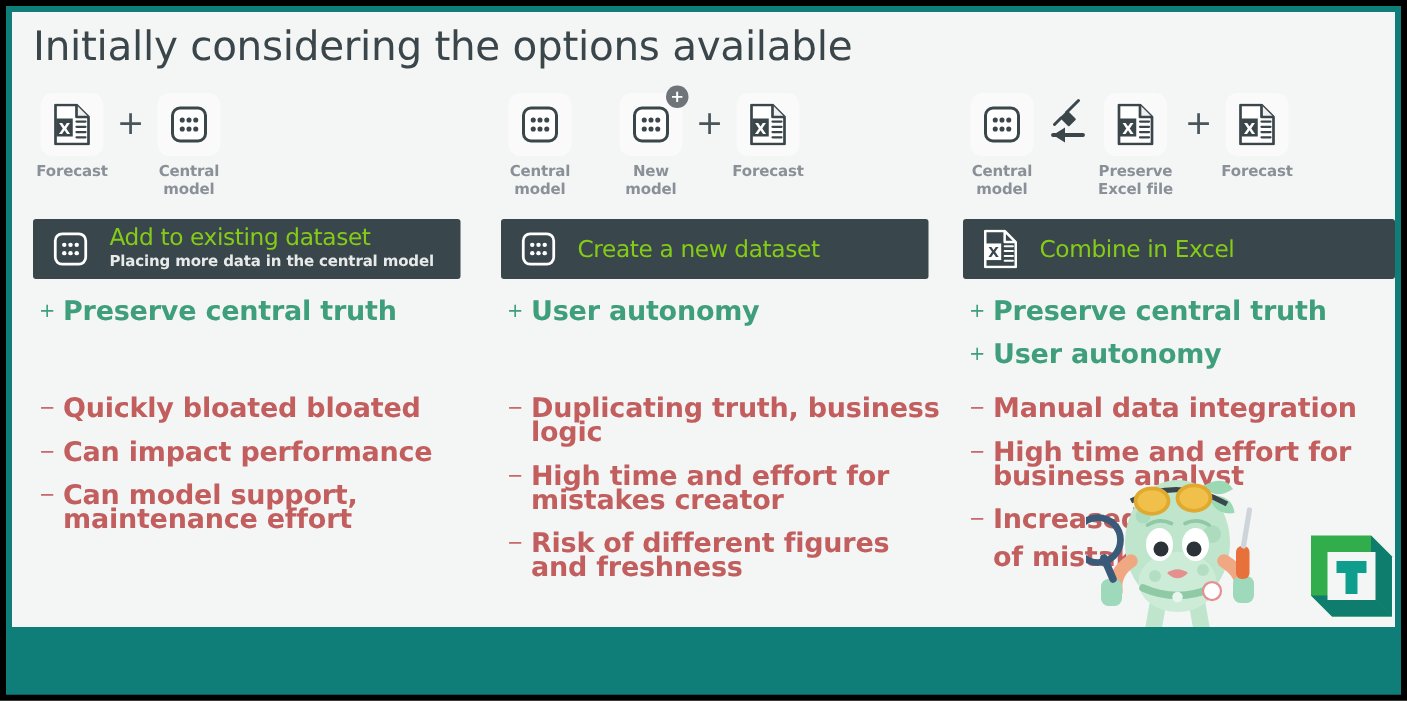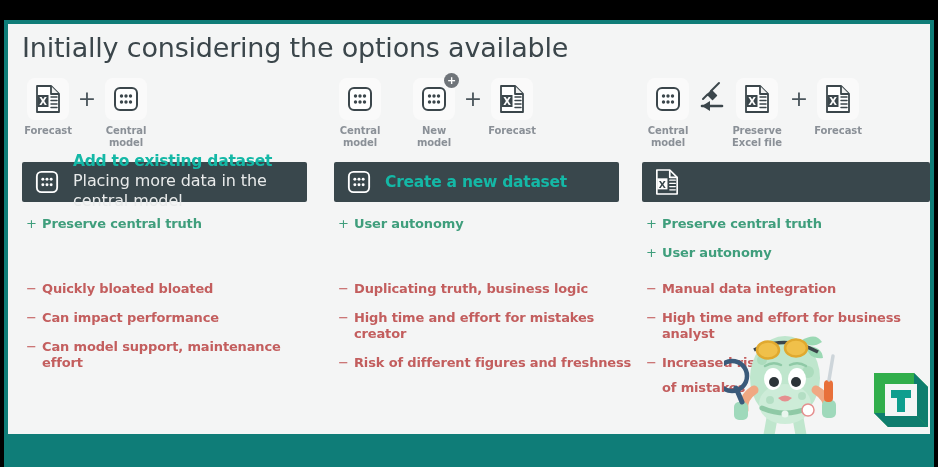--- a/index.html
+++ b/index.html
@@ -1,21 +1,21 @@
 <!DOCTYPE html>
 <html><head>
 <meta charset="utf-8">
 <style>
   html,body{margin:0;padding:0;background:#000;}
   body{
     width:938px;height:467px;overflow:hidden;
     font-family:"DejaVu Sans","Liberation Sans",sans-serif;
   }
   .slide-frame{
-    position:absolute;left:0;top:16px;width:938px;height:410px;
+    position:absolute;left:0;top:0;width:938px;height:410px;
     background:#000;
     box-sizing:border-box;
   }
   
   .teal-ring{
     position:absolute;left:4px;top:4px;width:930px;height:459px;
     box-sizing:border-box;
     border:4px solid #0f7d78;
     background:#0f7d78;
   }
@@ -59,30 +59,30 @@
     font-weight:700;
   }
 
   
   .optbar{
     position:absolute;height:40px;background:#39474c;border-radius:2px;
     display:flex;align-items:center;padding-left:10px;box-sizing:border-box;
   }
   .optbar .bar-icon{width:30px;height:30px;display:flex;align-items:center;justify-content:center;margin-right:11px;flex:0 0 auto;}
   .optbar .bar-text{display:flex;flex-direction:column;justify-content:center;}
-  .opt-title{color:#14b8a6;font-size:15.5px;font-weight:700;line-height:1.08;letter-spacing:-0.25px;}
-  .opt-sub{color:#e8eaea;font-size:16px;font-weight:400;line-height:1.25;margin-top:2px;letter-spacing:-0.1px;}
+  .opt-title{color:#84cc16;font-size:15.5px;font-weight:400;line-height:1.08;letter-spacing:-0.25px;}
+  .opt-sub{color:#e8eaea;font-size:10px;font-weight:700;line-height:1.25;margin-top:2px;letter-spacing:-0.1px;}
 
   
   .bullets{position:absolute;}
   .bullet{display:flex;align-items:flex-start;margin-bottom:13px;}
   .bullet .sign{
     width:16px;flex:0 0 16px;font-size:13px;line-height:16px;font-weight:400;
   }
-  .bullet .txt{font-size:13px;line-height:16px;font-weight:700;letter-spacing:-0.15px;}
+  .bullet .txt{font-size:18px;line-height:16px;font-weight:700;letter-spacing:-0.15px;}
   .pro .sign,.pro .txt{color:#3f9e7c;}
   .con .sign,.con .txt{color:#c35e5e;}
   .bullet .txt .l2{display:block;margin-top:9px;}
 
   
   .mascot{position:absolute;left:716px;top:302px;width:130px;height:158px;}
   .logo{position:absolute;left:862px;top:345px;width:66px;height:66px;}
 </style>
 </head>
 <body>
@@ -328,20 +328,21 @@
           <text x="8" y="20" font-size="10" font-weight="700" fill="#39474c" text-anchor="middle" font-family="DejaVu Sans, sans-serif">X</text>
           <g stroke="#ffffff" stroke-width="1.4" stroke-linecap="round">
             <line x1="16" y1="12" x2="22" y2="12"></line>
             <line x1="16" y1="15.5" x2="22" y2="15.5"></line>
             <line x1="16" y1="19" x2="22" y2="19"></line>
             <line x1="16" y1="22.5" x2="22" y2="22.5"></line>
           </g>
         </svg>
       </div>
       <div class="bar-text">
+        <div class="opt-title">Combine in Excel</div>
       </div>
     </div>
 
     <div class="bullets" style="left:18px;top:192px;width:290px;">
       <div class="bullet pro">
         <div class="sign">+</div>
         <div class="txt">Preserve central truth</div>
       </div>
     </div>
 

